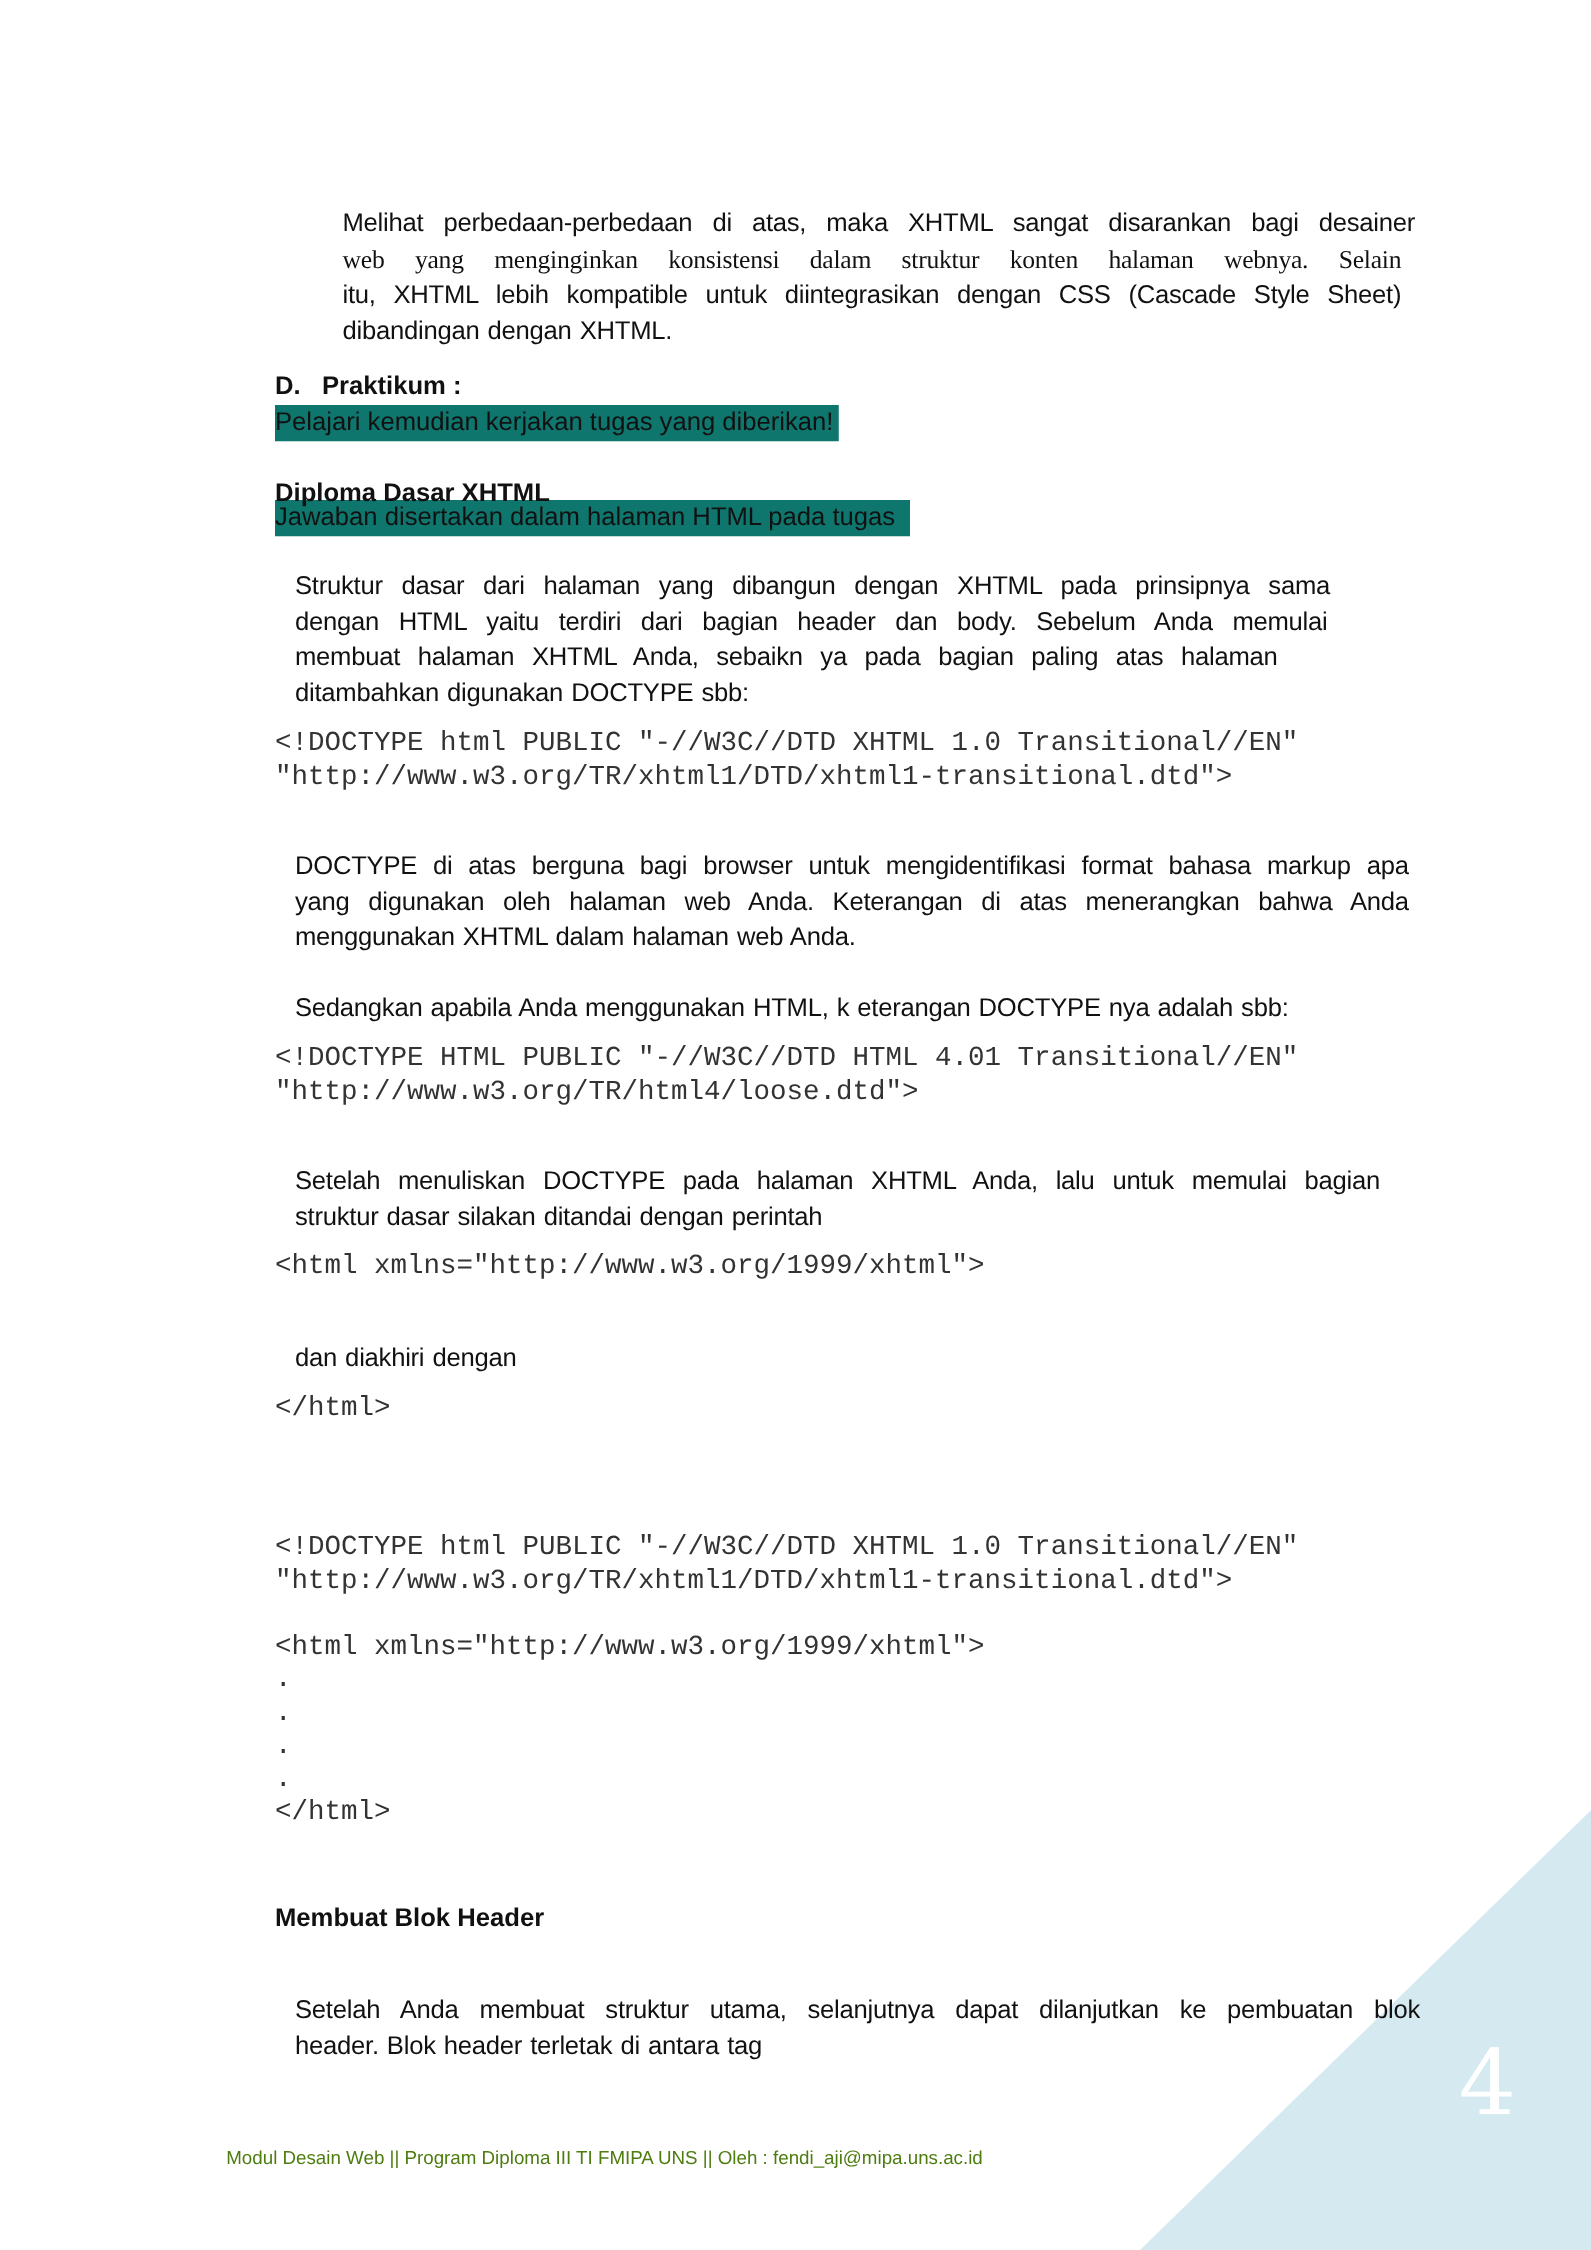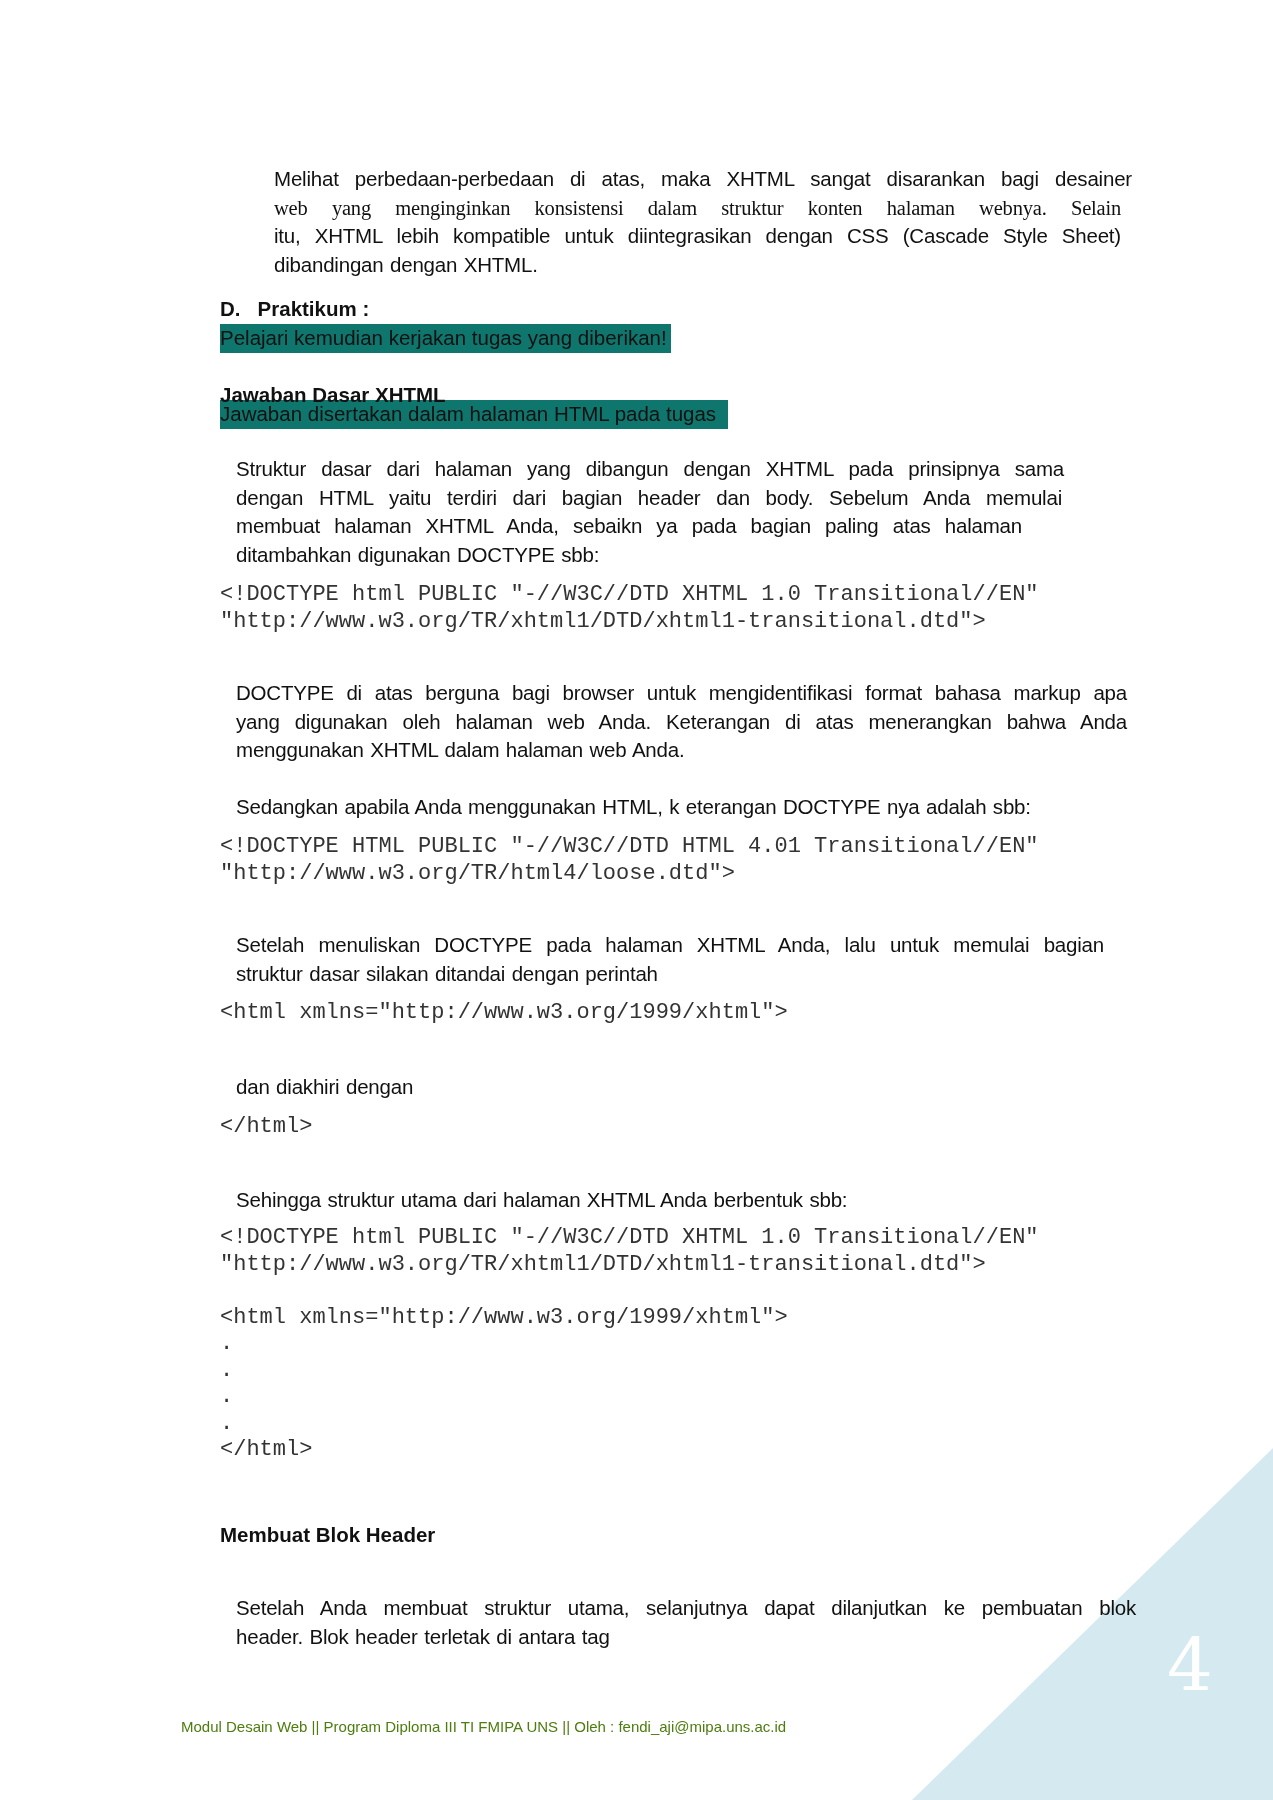--- a/index.html
+++ b/index.html
@@ -105,21 +105,21 @@
     <span class="line" style="width:847px;font-family:Liberation Serif, serif;">web yang menginginkan konsistensi dalam struktur konten halaman webnya. Selain</span>
     <span class="line" style="width:847px;">itu, XHTML lebih kompatible untuk diintegrasikan dengan CSS (Cascade Style Sheet)</span>
     <span class="line last">dibandingan dengan XHTML.</span>
   </div>
 
   <div class="heading" style="left:220px; top:295px; white-space:pre;">D.   Praktikum :</div>
 
   <div class="highlight-line" style="left:220px; top:324px; padding-right:4px;">Pelajari kemudian kerjakan tugas yang diberikan!</div>
   <div class="highlight-line" style="left:220px; top:352px; padding-right:12px;margin-top:48px;">Jawaban disertakan dalam halaman HTML pada tugas</div>
 
-  <div class="heading" style="left:220px; top:381px;">Jawaban Dasar XHTML</div>
+  <div class="heading" style="left:220px; top:381px;">Diploma Dasar XHTML</div>
 
   <div class="p" style="left:220px; top:439px; width:828px;">
     <span class="line">Struktur dasar dari halaman yang dibangun dengan XHTML pada prinsipnya sama</span>
     <span class="line" style="width:826px;">dengan HTML yaitu terdiri dari bagian header dan body. Sebelum Anda memulai</span>
     <span class="line" style="width:786px;">membuat halaman XHTML Anda, sebaikn ya pada bagian paling atas halaman</span>
     <span class="line last">ditambahkan digunakan  DOCTYPE sbb:</span>
   </div>
 
   <div class="code" style="left:220px; top:582px;">&lt;!DOCTYPE html PUBLIC "-//W3C//DTD XHTML 1.0 Transitional//EN"
 "http://www.w3.org/TR/xhtml1/DTD/xhtml1-transitional.dtd"&gt;</div>
@@ -139,21 +139,20 @@
     <span class="line">Setelah menuliskan DOCTYPE pada halaman XHTML Anda, lalu untuk memulai bagian</span>
     <span class="line last">struktur dasar silakan ditandai dengan perintah</span>
   </div>
 
   <div class="code" style="left:220px; top:1000px;">&lt;html xmlns="http://www.w3.org/1999/xhtml"&gt;</div>
 
   <div class="p" style="left:220px; top:1057px; white-space:nowrap;">dan diakhiri dengan</div>
 
   <div class="code" style="left:220px; top:1114px;">&lt;/html&gt;</div>
 
-  <div class="p" style="left:220px; top:1170px; white-space:nowrap;">Sehingga struktur utama dari halaman XHTML Anda berbentuk sbb:</div>
 
   <div class="code" style="left:220px; top:1225px;">&lt;!DOCTYPE html PUBLIC "-//W3C//DTD XHTML 1.0 Transitional//EN"
 "http://www.w3.org/TR/xhtml1/DTD/xhtml1-transitional.dtd"&gt;
 
 &lt;html xmlns="http://www.w3.org/1999/xhtml"&gt;
 .
 .
 .
 .
 &lt;/html&gt;</div>

